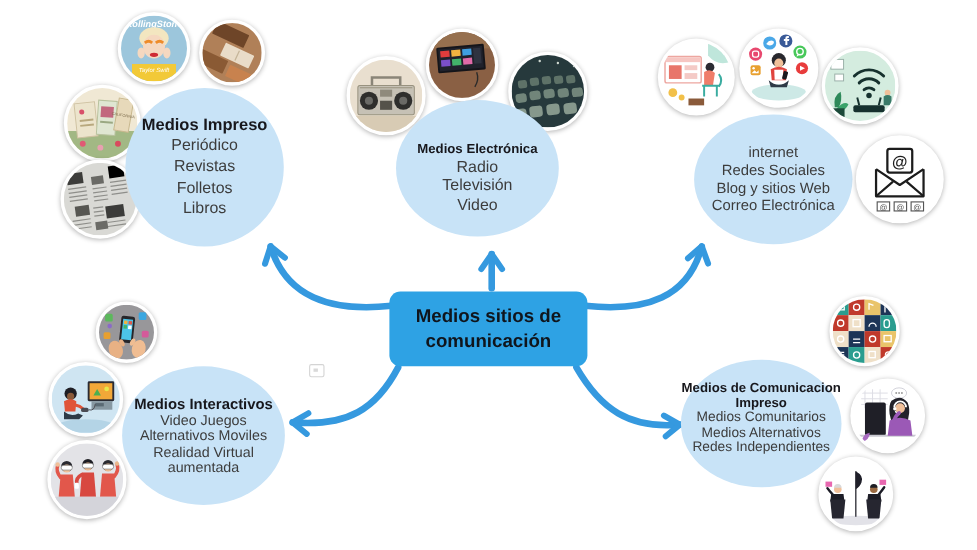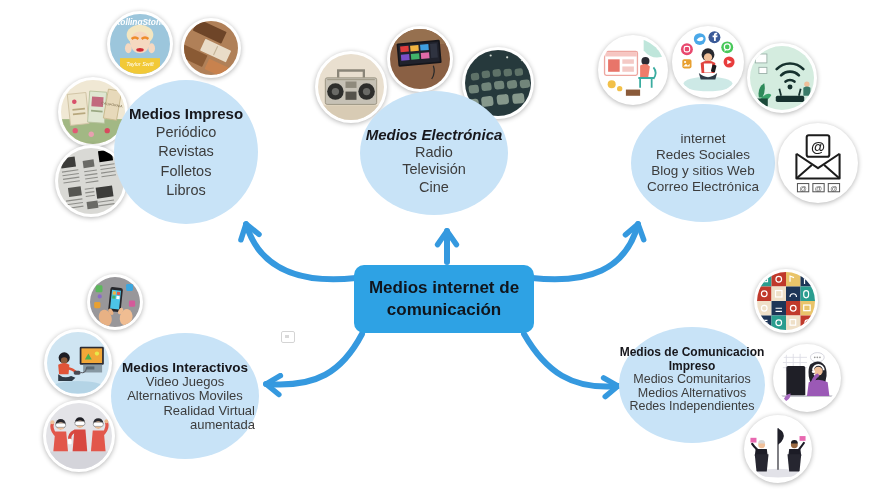--- a/index.html
+++ b/index.html
@@ -9,24 +9,24 @@
   
   .sat{position:absolute;border-radius:50%;border:3px solid #fff;box-sizing:border-box;
        overflow:hidden;background:#fff;box-shadow:0 1px 5px rgba(0,0,0,.30);z-index:2;}
   .sat svg{display:block;width:100%;height:100%;}
   .sat.front{z-index:4;}
   
   .bubble{position:absolute;border-radius:50%;background:var(--bubble,#c8e3f7);z-index:3;
           display:flex;flex-direction:column;align-items:center;justify-content:center;
           text-align:center;color:var(--item_text,#3c3c3c);}
   .b-title .line{font-weight:bold;color:#17171c;white-space:nowrap;}
-  .b-item{white-space:nowrap;text-align:right;}
+  .b-item{white-space:nowrap;}
   .b1 .b-title{font-size:15px;line-height:19px;}
   .b1 .b-item{font-size:14.5px;line-height:19.5px;}
-  .b2 .b-title{font-size:15px;line-height:18px;font-style:italic;}
+  .b2 .b-title{font-size:12px;line-height:18px;}
   .b2 .b-item{font-size:14.5px;line-height:17.5px;}
   .b2{padding-top:16px;box-sizing:border-box;}
   .b3 .b-title{font-size:14px;line-height:17px;}
   .b3 .b-item{font-size:13.5px;line-height:16px;}
   .b4 .b-title{font-size:13.5px;line-height:15px;}
   .b4 .b-item{font-size:13px;line-height:14.5px;white-space:normal;max-width:140px;}
   .b5 .b-title{font-size:12px;line-height:13.5px;}
   .b5 .b-item{font-size:12.5px;line-height:13.5px;}
   .b5{padding-bottom:10px;box-sizing:border-box;}
   
@@ -468,21 +468,21 @@
     <div class="b-item">Folletos</div>
     <div class="b-item">Libros</div>
   </div>
 
   <div class="bubble b2" style="left:360px;top:91px;width:148px;height:124px">
     <div class="b-title">
       <div class="line">Medios Electrónica</div>
     </div>
     <div class="b-item">Radio</div>
     <div class="b-item">Televisión</div>
-    <div class="b-item">Cine</div>
+    <div class="b-item">Video</div>
   </div>
 
   <div class="bubble b3" style="left:631px;top:104px;width:144px;height:118px">
     <div class="b-item">internet</div>
     <div class="b-item">Redes Sociales</div>
     <div class="b-item">Blog y sitios Web</div>
     <div class="b-item">Correo Electrónica</div>
   </div>
 
   <div class="bubble b4" style="left:111px;top:333px;width:148px;height:126px">
@@ -498,18 +498,18 @@
     <div class="b-title">
       <div class="line">Medios de Comunicacion</div>
       <div class="line">Impreso</div>
     </div>
     <div class="b-item">Medios Comunitarios</div>
     <div class="b-item">Medios Alternativos</div>
     <div class="b-item">Redes Independientes</div>
   </div>
 
   <div class="center-box">
-    <span>Medios internet de comunicación</span>
+    <span>Medios sitios de comunicación</span>
   </div>
 
   <div class="ph-icon"></div>
 
 </div>
 
 </body></html>

